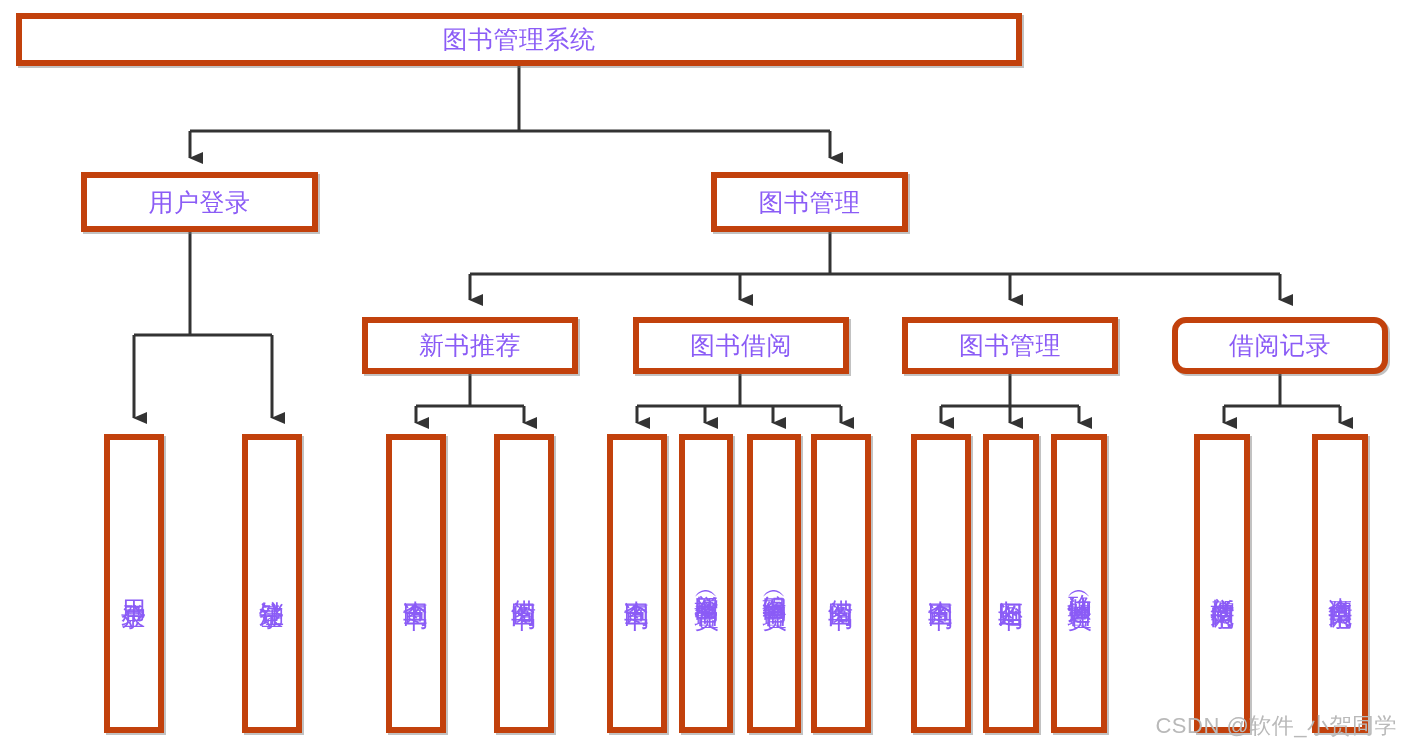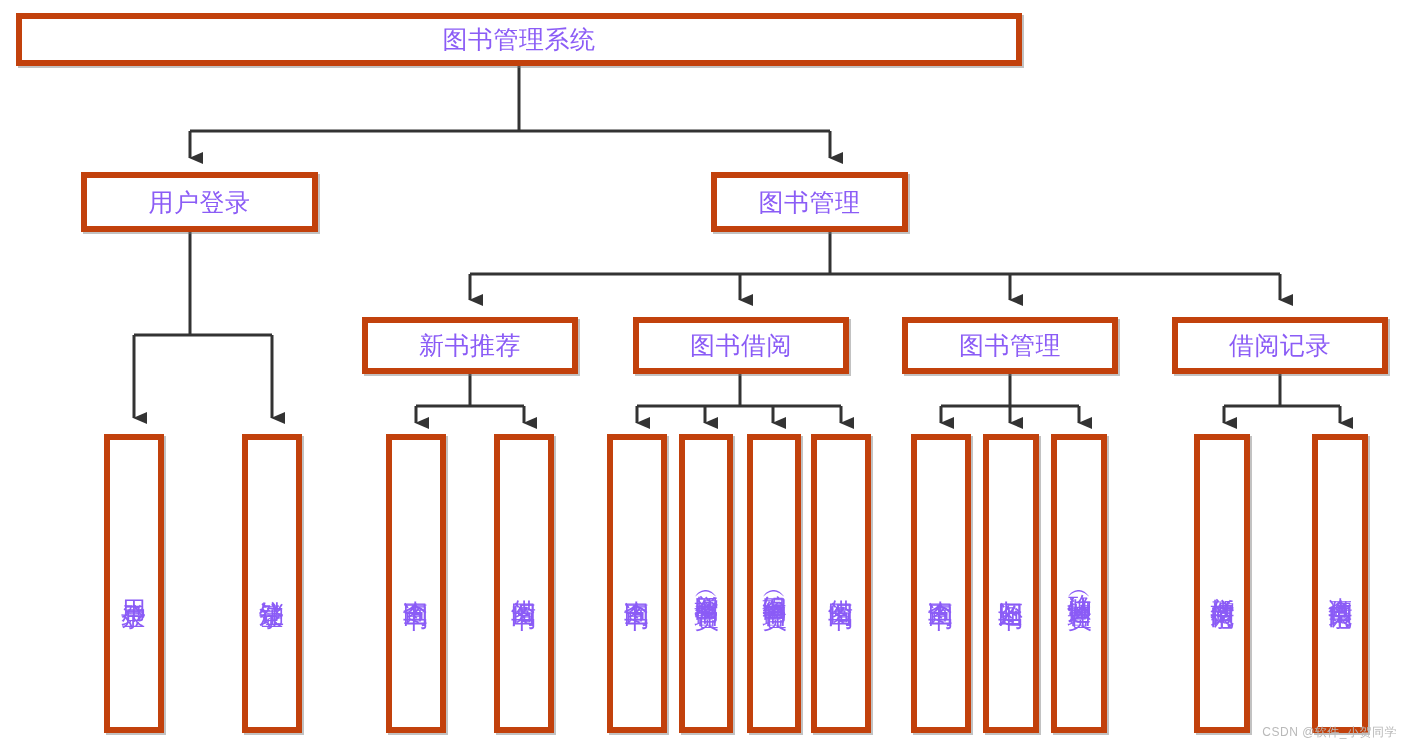--- a/index.html
+++ b/index.html
@@ -63,21 +63,21 @@
     white-space: normal;
     max-height: 100%;
   }
   .node.v.narrow .label {
     font-size: 24px;
   }
   #watermark {
     position: absolute;
     right: 8px;
     bottom: 6px;
-    font-size: 12px;
+    font-size: 22px;
     color: #b9b9b9;
     letter-spacing: 0.5px;
     user-select: none;
     white-space: nowrap;
   }
 </style>
 </head>
 <body>
 
 <div id="diagram-root">
@@ -146,21 +146,21 @@
 
   <div class="node h" style="left:633px; top:317px; width:216px; height:57px;">
     <span class="label">图书借阅</span>
   </div>
   <div class="node h" style="left:362px; top:317px; width:216px; height:57px;">
     <span class="label">新书推荐</span>
   </div>
   <div class="node h" style="left:902px; top:317px; width:216px; height:57px;">
     <span class="label">图书管理</span>
   </div>
-  <div class="node h" style="left:1172px; top:317px; width:216px; height:57px;">
+  <div class="node h" style="left:1172px; top:317px; width:216px; height:57px;border-radius:14px;">
     <span class="label">借阅记录</span>
   </div>
 
   <div class="node v" style="left:104px; top:434px; width:60px; height:299px;">
     <span class="label">用户登录</span>
   </div>
   <div class="node v" style="left:242px; top:434px; width:60px; height:299px;">
     <span class="label">注销登录</span>
   </div>
 

